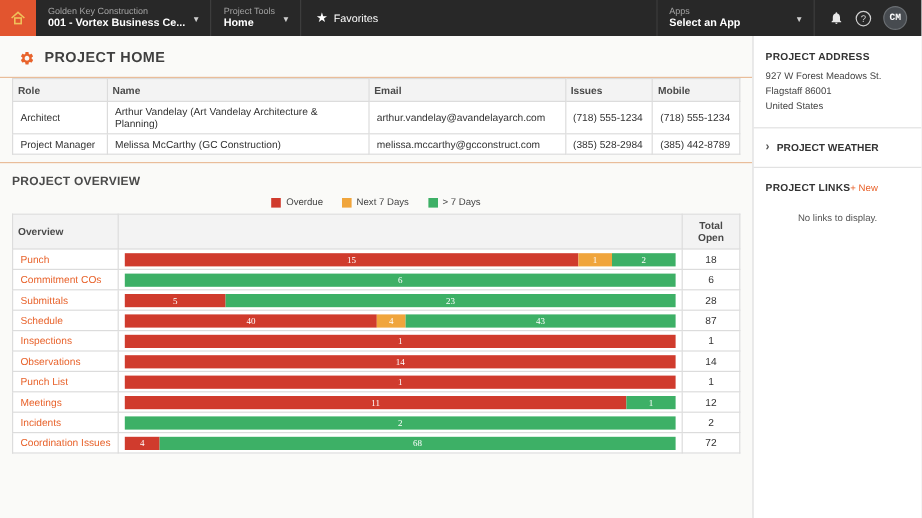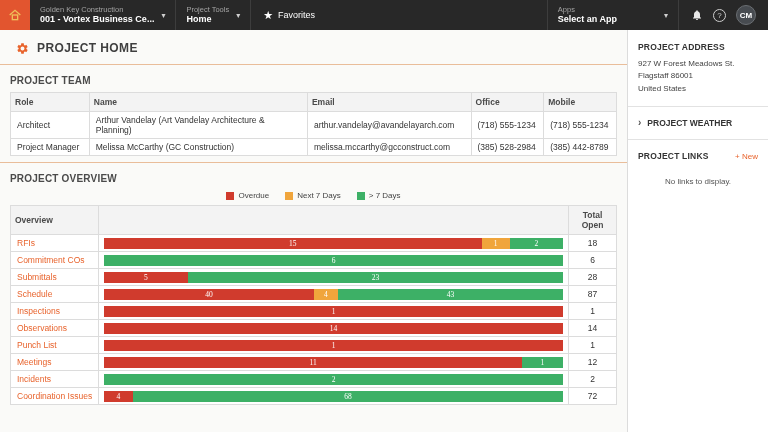--- a/index.html
+++ b/index.html
@@ -17,21 +17,21 @@
   .tb-label { font-size:7.5px; color:#a3a3a3; line-height:1.25; }
   .tb-value { font-size:9px; color:#fff; font-weight:bold; line-height:1.25; white-space:nowrap; }
   .caret { color:#cfcfcf; font-size:8px; }
   .tb-fav { display:flex; align-items:center; gap:5px; padding:0 12px; font-size:9px; cursor:pointer; }
   .star { color:#fff; font-size:11px; line-height:1; }
   .tb-spacer { flex:1; }
   .apps { border-left:1px solid #3d3d3d; min-width:108px; justify-content:space-between;gap:47px; }
   .tb-icons { display:flex; align-items:center; gap:10px; padding:0 12px; }
   .tb-icon { display:flex; align-items:center; justify-content:center; cursor:pointer; }
   .help-circle { width:13px; height:13px; border:1px solid #cfcfcf; border-radius:50%; color:#cfcfcf; font-size:8px; display:flex; align-items:center; justify-content:center; }
-  .avatar { width:20px; height:20px; border-radius:50%; background:#474b50; border:1px solid #6a6e72; color:#fff; font-size:8px; font-weight:bold; display:flex; align-items:center; justify-content:center; cursor:pointer; }
+  .avatar { width:20px; height:20px; border-radius:50%; background:#474b50; border:1px solid #6a6e72; color:#fff; font-size:8px; font-weight:bold; display:flex; align-items:center; justify-content:center; cursor:pointer;font-family:Liberation Mono, monospace; }
   
   .layout { display:flex; height:402px; }
   .main { flex:1; background:#fafaf8; overflow:hidden; min-width:0; }
   .sidebar { width:141px; flex:0 0 141px; background:#fff; border-left:1px solid #dcdcdc; padding:12px 10px; font-size:8px; color:#333; }
   
   .page-header { display:flex; align-items:center; gap:8px; padding:11px 16px 9px; }
   .page-title { font-size:12px; font-weight:bold; color:#3f3f3f; letter-spacing:.4px; }
   .orange-rule { border:none; border-top:1px solid #e9bd9a; margin:0; }
   
   .section-title { font-size:10px; font-weight:bold; color:#4a4a4a; margin:10px 10px 6px; letter-spacing:.2px; }
@@ -51,21 +51,21 @@
   .ov-barcell { padding:2px 5px; }
   .bar { display:flex; width:100%; height:11px;font-family:Liberation Serif, serif; }
   .seg { display:flex; align-items:center; justify-content:center; color:#fff; font-size:7.5px; min-width:14px; overflow:hidden; }
   .ov-total { text-align:center; }
   
   .sb-title { font-size:8.5px; font-weight:bold; color:#333; letter-spacing:.2px; }
   .sb-address { margin-top:6px; line-height:1.55; color:#444; }
   .sb-divider { border:none; border-top:1px solid #e2e2e2; margin:11px -10px; }
   .sb-weather { display:flex; align-items:center; gap:6px; font-size:8.5px; font-weight:bold; color:#333; cursor:pointer; }
   .chev { font-size:10px; line-height:1; color:#555; font-weight:bold; }
-  .sb-links-row { display:flex; justify-content:space-between; align-items:center; }
+  .sb-links-row { display:flex; justify-content:flex-start; align-items:center; }
   .new-link { color:#e8632c; font-size:8px; cursor:pointer; }
   .no-links { text-align:center; color:#555; margin-top:16px; font-size:8px; }
 </style>
 </head>
 <body>
 
 <div class="topbar">
   <div class="logo">
     <svg width="16" height="16" viewBox="0 0 24 24">
       <polyline points="4,12 12,5 20,12" fill="none" stroke="#f0c05a" stroke-width="2"></polyline>
@@ -114,28 +114,27 @@
   <div class="main">
 
     <div class="page-header">
       <svg width="13" height="13" viewBox="0 0 24 24" fill="#e8632c">
         <path d="M19.14 12.94c.04-.3.06-.61.06-.94 0-.32-.02-.64-.07-.94l2.03-1.58c.18-.14.23-.41.12-.61l-1.92-3.32c-.12-.22-.37-.29-.59-.22l-2.39.96c-.5-.38-1.03-.7-1.62-.94l-.36-2.54c-.04-.24-.24-.41-.48-.41h-3.84c-.24 0-.43.17-.47.41l-.36 2.54c-.59.24-1.13.57-1.62.94l-2.39-.96c-.22-.08-.47 0-.59.22L2.74 8.87c-.12.21-.08.47.12.61l2.03 1.58c-.05.3-.09.63-.09.94s.02.64.07.94l-2.03 1.58c-.18.14-.23.41-.12.61l1.92 3.32c.12.22.37.29.59.22l2.39-.96c.5.38 1.03.7 1.62.94l.36 2.54c.05.24.24.41.48.41h3.84c.24 0 .44-.17.47-.41l.36-2.54c.59-.24 1.13-.56 1.62-.94l2.39.96c.22.08.47 0 .59-.22l1.92-3.32c.12-.22.07-.47-.12-.61l-2.01-1.58zM12 15.6c-1.98 0-3.6-1.62-3.6-3.6s1.62-3.6 3.6-3.6 3.6 1.62 3.6 3.6-1.62 3.6-3.6 3.6z"></path>
       </svg>
       <span class="page-title">PROJECT HOME</span>
     </div>
     <hr class="orange-rule">
 
-    <div class="section-title">PROJECT TEAM</div>
     <table class="team">
       <thead>
         <tr>
           <th class="c-role">Role</th>
           <th class="c-name">Name</th>
           <th class="c-email">Email</th>
-          <th class="c-office">Office</th>
+          <th class="c-office">Issues</th>
           <th class="c-mobile">Mobile</th>
         </tr>
       </thead>
       <tbody>
           <tr>
             <td>Architect</td>
             <td>Arthur Vandelay (Art Vandelay Architecture &amp; Planning)</td>
             <td>arthur.vandelay@avandelayarch.com</td>
             <td>(718) 555-1234</td>
             <td>(718) 555-1234</td>
@@ -171,21 +170,21 @@
     <table class="ov">
       <thead>
         <tr>
           <th class="c-label">Overview</th>
           <th></th>
           <th class="c-total">Total Open</th>
         </tr>
       </thead>
       <tbody>
           <tr>
-            <td class="ov-label"><span class="ov-link">RFIs</span></td>
+            <td class="ov-label"><span class="ov-link">Punch</span></td>
             <td class="ov-barcell">
               <div class="bar">
                 <div class="seg" style="flex-grow: 15; background: rgb(208, 59, 45);">15</div>
                 <div class="seg" style="flex-grow: 1; background: rgb(240, 165, 60);">1</div>
                 <div class="seg" style="flex-grow: 2; background: rgb(61, 176, 102);">2</div>
               </div>
             </td>
             <td class="ov-total">18</td>
           </tr>
           <tr>

